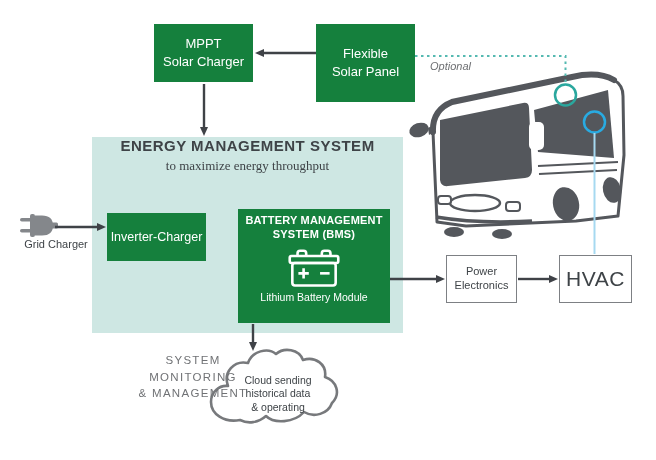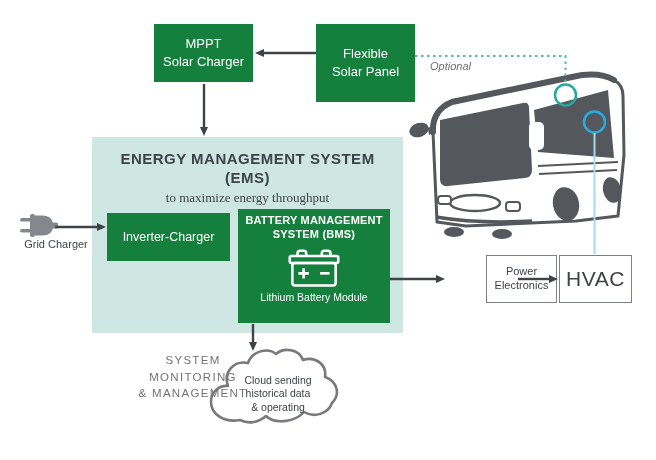--- a/index.html
+++ b/index.html
@@ -13,24 +13,24 @@
   }
   .outline-box {
     position:absolute; background:#ffffff; border:1.5px solid #7d8084; color:#3e4347;
     display:flex; flex-direction:column; align-items:center; justify-content:center;
     text-align:center; font-size:11px; line-height:1.25; z-index:3;
   }
   .ems {
     position:absolute; left:92px; top:137px; width:311px; height:196px;
     background:#cee7e3; z-index:1;
   }
-  .ems-head { padding-top:13px; text-align:center; color:#3e4347; }
+  .ems-head { text-align:center; color:#3e4347; }
   .ems-title { font-size:15px; font-weight:bold; letter-spacing:0.5px; line-height:1.25; }
   .ems-tagline { font-size:13px; margin-top:2px;font-family:Liberation Serif, serif; }
-  .inverter { left:15px; top:76px; width:123px; height:48px; font-size:12.5px;text-align:right; }
+  .inverter { left:15px; top:76px; width:99px; height:48px; font-size:12.5px;text-align:right; }
   .bms {
     left:146px; top:72px; width:152px; height:114px;
     justify-content:flex-start; padding-top:4px;
   }
   .bms-title { font-size:11px; font-weight:bold; line-height:1.3; letter-spacing:0.2px; }
   .bms-module { font-size:10.5px; margin-top:0; }
   .battery-svg { margin-top:6px; }
 
   .grid-label {
     position:absolute; left:18px; top:238px; width:76px; text-align:center;
@@ -68,21 +68,20 @@
   <div class="teal-box" style="left:316px; top:24px; width:99px; height:78px;">
     <span>Flexible</span>
     <span>Solar Panel</span>
   </div>
 
   <div class="optional">Optional</div>
 
   <div class="ems">
     <div class="ems-head">
       <div class="ems-title">ENERGY MANAGEMENT SYSTEM</div>
-      <div class="ems-title">(EMS)</div>
       <div class="ems-tagline">to maximize energy throughput</div>
     </div>
 
     <div class="teal-box inverter">
       <span>Inverter-Charger</span>
     </div>
 
     <div class="teal-box bms">
       <div class="bms-title">BATTERY MANAGEMENT</div>
       <div class="bms-title">SYSTEM (BMS)</div>
@@ -106,21 +105,21 @@
         <rect x="0" y="8" width="12" height="3.6" rx="1.8"></rect>
         <rect x="0" y="19" width="12" height="3.6" rx="1.8"></rect>
         <rect x="10" y="4" width="5" height="23" rx="2"></rect>
         <path d="M 15,5.5 h 7 q 11,0 11,10 q 0,10 -11,10 h -7 z"></path>
         <rect x="31" y="12.5" width="7" height="6" rx="1.5"></rect>
       </g>
     </svg>
   </div>
   <div class="grid-label">Grid Charger</div>
 
-  <div class="outline-box pe-box" style="left:446px; top:255px; width:71px; height:48px;margin-left:40px;">
+  <div class="outline-box pe-box" style="left:446px; top:255px; width:71px; height:48px;">
     <span>Power</span>
     <span>Electronics</span>
   </div>
 
   <div class="outline-box hvac-box" style="left:559px; top:255px; width:73px; height:48px;">
     <span>HVAC</span>
   </div>
 
   <div class="monitoring">
     <div>SYSTEM MONITORING</div>

